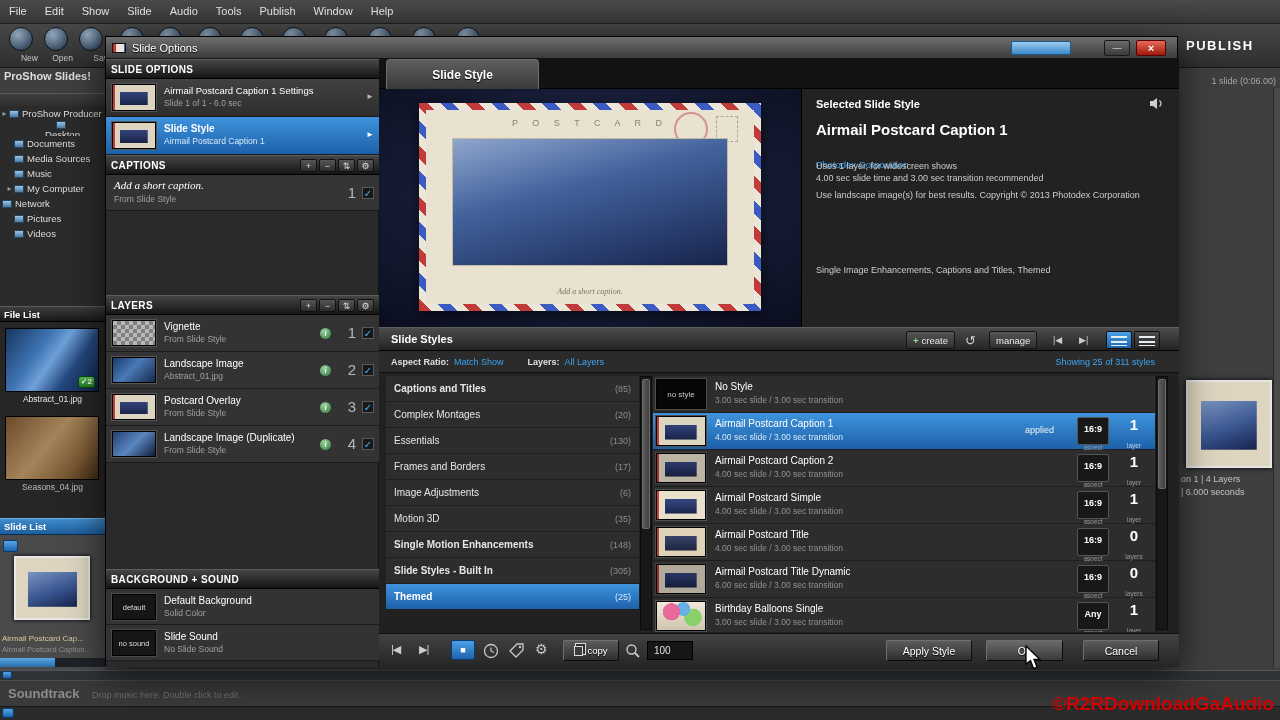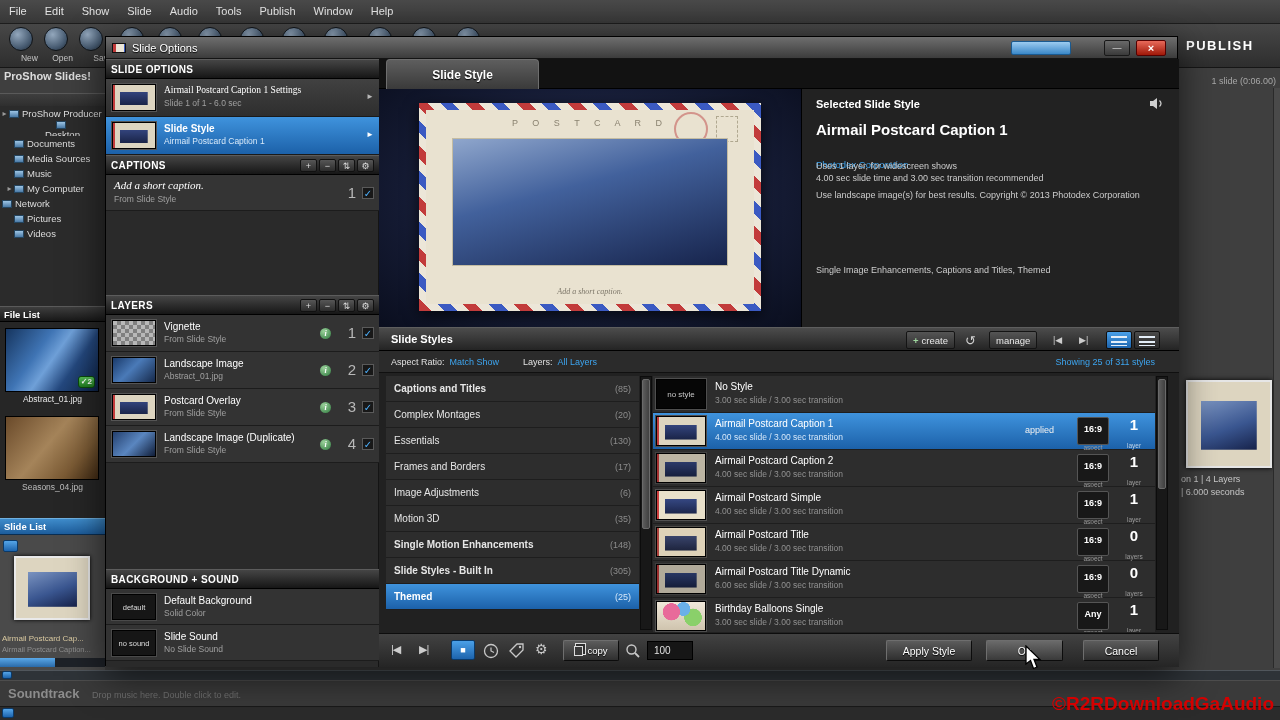--- a/index.html
+++ b/index.html
@@ -114,21 +114,21 @@
   #stylesbar .h { position:absolute; left:12px; top:5px; font-size:11px; font-weight:bold; color:#fff; }
   .sbtn { position:absolute; top:3px; height:18px; background:linear-gradient(#555,#2e2e2e); border:1px solid #141414; border-radius:2px; color:#e8e8e8; font-size:9.5px; display:flex; align-items:center; justify-content:center; gap:3px; padding:0 6px; }
   .plus { color:#9fd89f; font-weight:bold; }
   .ic-txt { position:absolute; color:#cdcdcd; font-size:11px; }
   .vt { position:absolute; top:3px; width:26px; height:18px; border:1px solid #111; border-radius:2px; }
   .vt .bars { margin:4px 4px; height:10px; background:repeating-linear-gradient(to bottom,#e4eef8 0 2px,transparent 2px 4.7px); }
   .vt.active { background:linear-gradient(#4aa0e8,#1d64ad); }
   .vt.inactive { background:linear-gradient(#4a4a4a,#2a2a2a); }
 
   #filterbar { position:absolute; left:0; top:292px; width:800px; height:22px; background:#2b2b2b; border-bottom:1px solid #101010; font-size:9px; }
-  #filterbar .lab { color:#e0e0e0; font-weight:normal; }
+  #filterbar .lab { color:#e0e0e0; font-weight:bold; }
   #filterbar .val { color:#3da5f0; }
   #filterbar .left { position:absolute; left:12px; top:6px; display:flex; gap:5px; }
   #showing { position:absolute; right:24px; top:6px; color:#3da5f0; }
 
   #listarea { position:absolute; left:0; top:314px; width:800px; height:260px; background:#212121; }
   #cats { position:absolute; left:7px; top:3px; width:253px; }
   .cat-row { height:26px; background:#2d2d2d; border-bottom:1px solid #1e1e1e; display:flex; align-items:center; justify-content:space-between; padding:0 8px; }
   .cat-row .cl { font-size:10px; color:#e6e6e6; }
   .cat-row.b .cl { font-weight:bold; }
   .cat-row .cc { font-size:9px; color:#8c8c8c; }
@@ -295,21 +295,21 @@
       <span class="tb-close">×</span>
     </div>
 
     <div id="dlg-left">
       <div class="hdr" style="top:0;">
           <span class="lbl">SLIDE OPTIONS</span>
         </div>
 
       <div class="opt-item" style="top:20px;">
         <span class="thumb t-postcard"></span>
-        <span class="itm-title" style="font-size:9.5px;font-family:Liberation Serif, serif;">Airmail Postcard Caption 1 Settings</span>
+        <span class="itm-title" style="font-size:9.5px;">Airmail Postcard Caption 1 Settings</span>
         <span class="itm-sub">Slide 1 of 1 - 6.0 sec</span>
         <span class="chev">►</span>
       </div>
 
       <div class="opt-item sel" style="top:58px;">
         <span class="thumb t-postcard"></span>
         <span class="itm-title" style="font-weight:bold;">Slide Style</span>
         <span class="itm-sub">Airmail Postcard Caption 1</span>
         <span class="chev" style="color:#fff;">►</span>
       </div>

